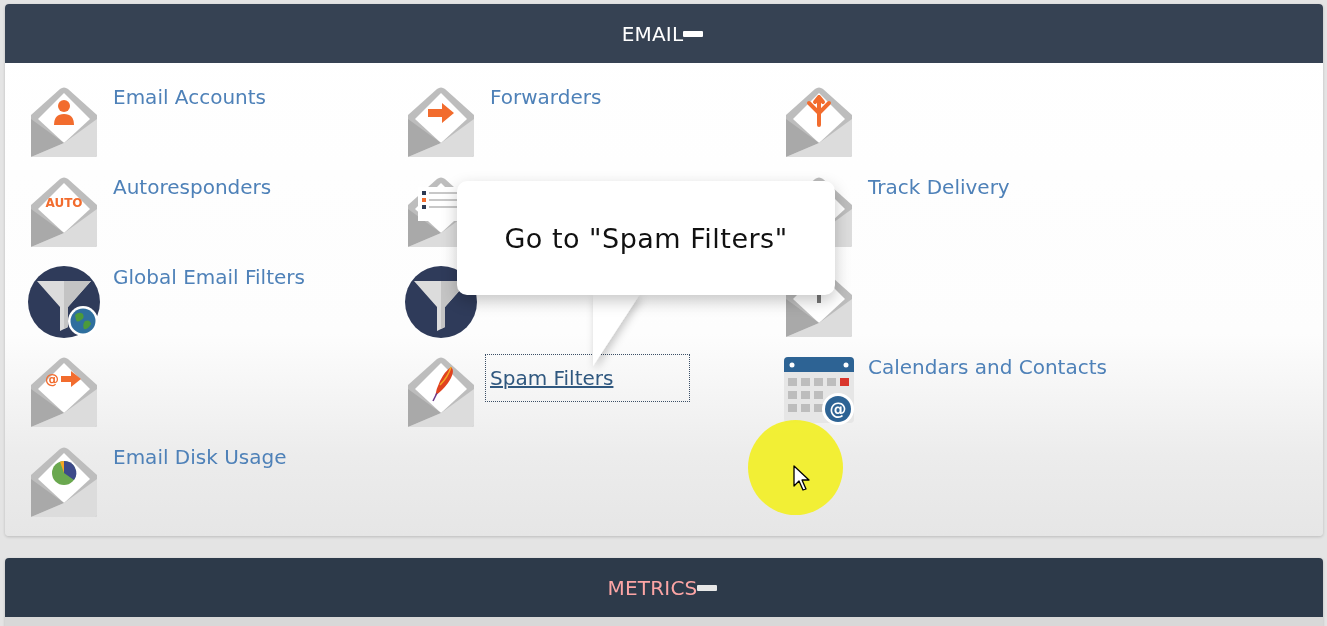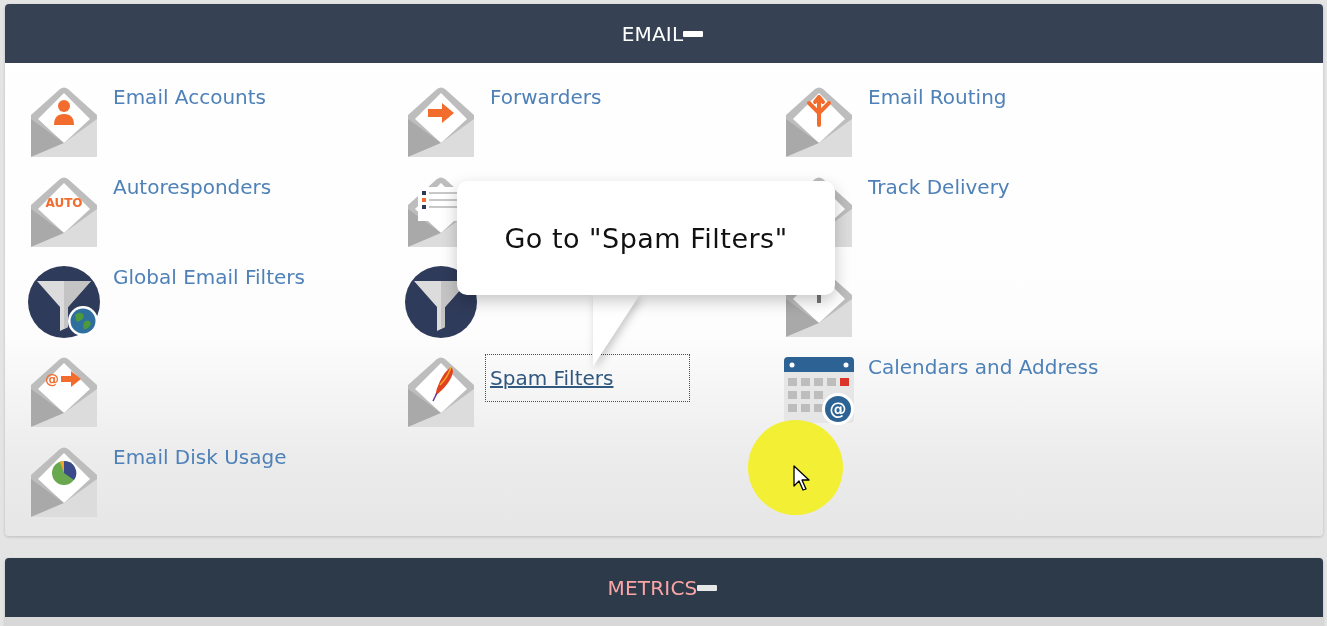--- a/index.html
+++ b/index.html
@@ -101,21 +101,20 @@
         <path d="M24 24 L38 24 L38 18 L50 28 L38 38 L38 32 L24 32 Z" fill="#f26c2e"></path>
       </svg>
       <span class="label">Forwarders</span>
     </div>
 
     <div class="item" style="left:777px;top:22px">
       <svg class="icon" viewBox="0 0 74 74">
         <use href="#env"></use>
         <path d="M37 40 L37 12 M37 12 L33 17 M37 12 L41 17 M37 28 L27 18 M37 28 L47 18" stroke="#f26c2e" stroke-width="4" fill="none" stroke-linecap="round"></path>
       </svg>
-      <span class="label">Email Routing</span>
     </div>
 
     <div class="item" style="left:22px;top:112px">
       <svg class="icon" viewBox="0 0 74 74">
         <use href="#env"></use>
         <text x="37" y="32" text-anchor="middle" font-family="DejaVu Sans, sans-serif" font-weight="bold" font-size="12" fill="#f26c2e">AUTO</text>
       </svg>
       <span class="label">Autoresponders</span>
     </div>
 
@@ -202,21 +201,21 @@
             <rect x="32" y="36" width="9" height="8"></rect>
           <rect x="6" y="49" width="9" height="8"></rect>
             <rect x="19" y="49" width="9" height="8"></rect>
             <rect x="32" y="49" width="9" height="8"></rect>
         </g>
         <rect x="58" y="23" width="9" height="8" fill="#d9352b"></rect>
         <circle cx="56" cy="54" r="16" fill="#ffffff"></circle>
         <circle cx="56" cy="54" r="13" fill="#2d6394"></circle>
         <text x="56" y="60" text-anchor="middle" font-family="DejaVu Sans, sans-serif" font-weight="bold" font-size="17" fill="#ffffff">@</text>
       </svg>
-      <span class="label">Calendars and Address</span>
+      <span class="label">Calendars and Contacts</span>
     </div>
 
     <div class="item" style="left:22px;top:382px">
       <svg class="icon" viewBox="0 0 74 74">
         <use href="#env"></use>
         <circle cx="37" cy="28" r="12" fill="#6aa84f"></circle>
         <path d="M37 28 L37 16 A12 12 0 0 1 47 35 Z" fill="#3d4a8a"></path>
         <path d="M37 28 L33 16.7 A12 12 0 0 1 37 16 Z" fill="#f5a623"></path>
       </svg>
       <span class="label">Email Disk Usage</span>

